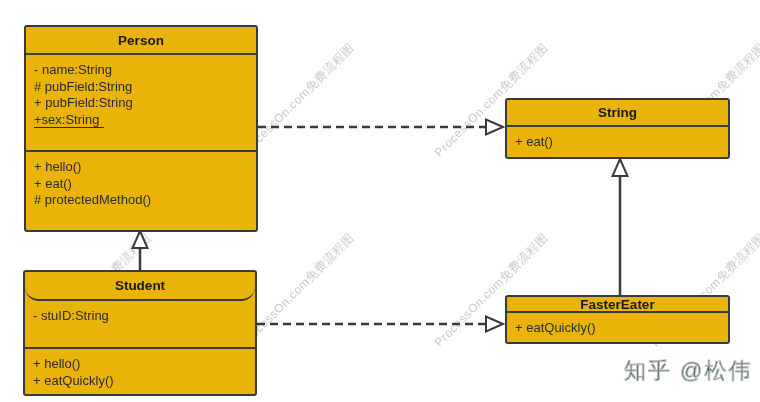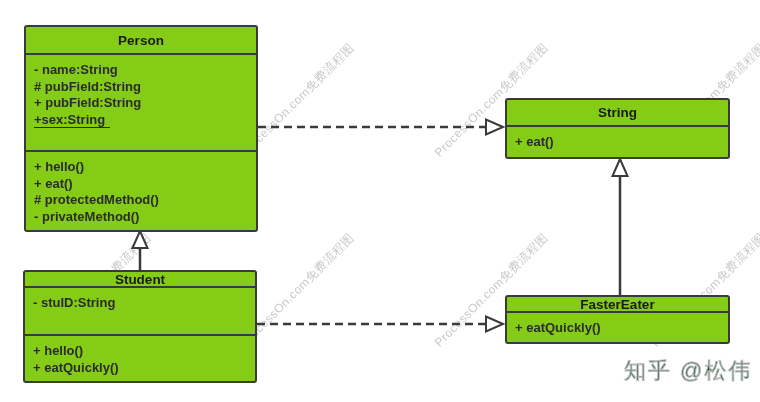--- a/index.html
+++ b/index.html
@@ -31,41 +31,40 @@
     font-weight: normal;
     letter-spacing: 2px;
     color: #14532d;
     -webkit-text-stroke: 1px #bdbdbd;
     white-space: nowrap;
     pointer-events: none;
   }
   
   .cls {
     position: absolute;
-    background: #84cc16;
+    background: #eab308;
     border: 2px solid #3a3a3a;
     border-radius: 3px;
     color: #2b2b2b;
     font-size: 13px;
   }
   .cls .title {
     font-weight: bold;
     font-size: 13.5px;
     color: #1a1a1a;
     text-align: center;
     border-bottom: 2px solid #3a3a3a;
     display: flex;
     align-items: center;
     justify-content: center;
   }
   .cls .sec {
     border-bottom: 2px solid #3a3a3a;
     padding: 7px 8px 12px 8px;
     overflow: hidden;
-    font-weight: bold;
   }
   .cls .sec.last { border-bottom: none; }
   .member { line-height: 16.5px; white-space: pre; }
   .member .u { border-bottom: 1.5px solid #2b2b2b; padding-right: 5px; }
   
   #connectors {
     position: absolute;
     left: 0; top: 0;
     pointer-events: none;
   }
@@ -105,26 +104,25 @@
     <div class="sec" style="height:97px;">
       <div class="member">- name:String</div>
       <div class="member"># pubField:String</div>
       <div class="member">+ pubField:String</div>
       <div class="member"><span class="u">+sex:String</span></div>
     </div>
     <div class="sec last" style="height:78px;">
       <div class="member">+ hello()</div>
       <div class="member">+ eat()</div>
       <div class="member"># protectedMethod()</div>
-      <div class="member">- privateMethod()</div>
     </div>
   </div>
 
   <div class="cls" style="left:23px; top:270px; width:234px;">
-    <div class="title" style="height:16px;">Student</div>
+    <div class="title" style="height:29px;border-radius:14px;">Student</div>
     <div class="sec" style="height:48px;">
       <div class="member">- stuID:String</div>
     </div>
     <div class="sec last" style="height:45px;">
       <div class="member">+ hello()</div>
       <div class="member">+ eatQuickly()</div>
     </div>
   </div>
 
   <div class="cls" style="left:505px; top:98px; width:225px;">

